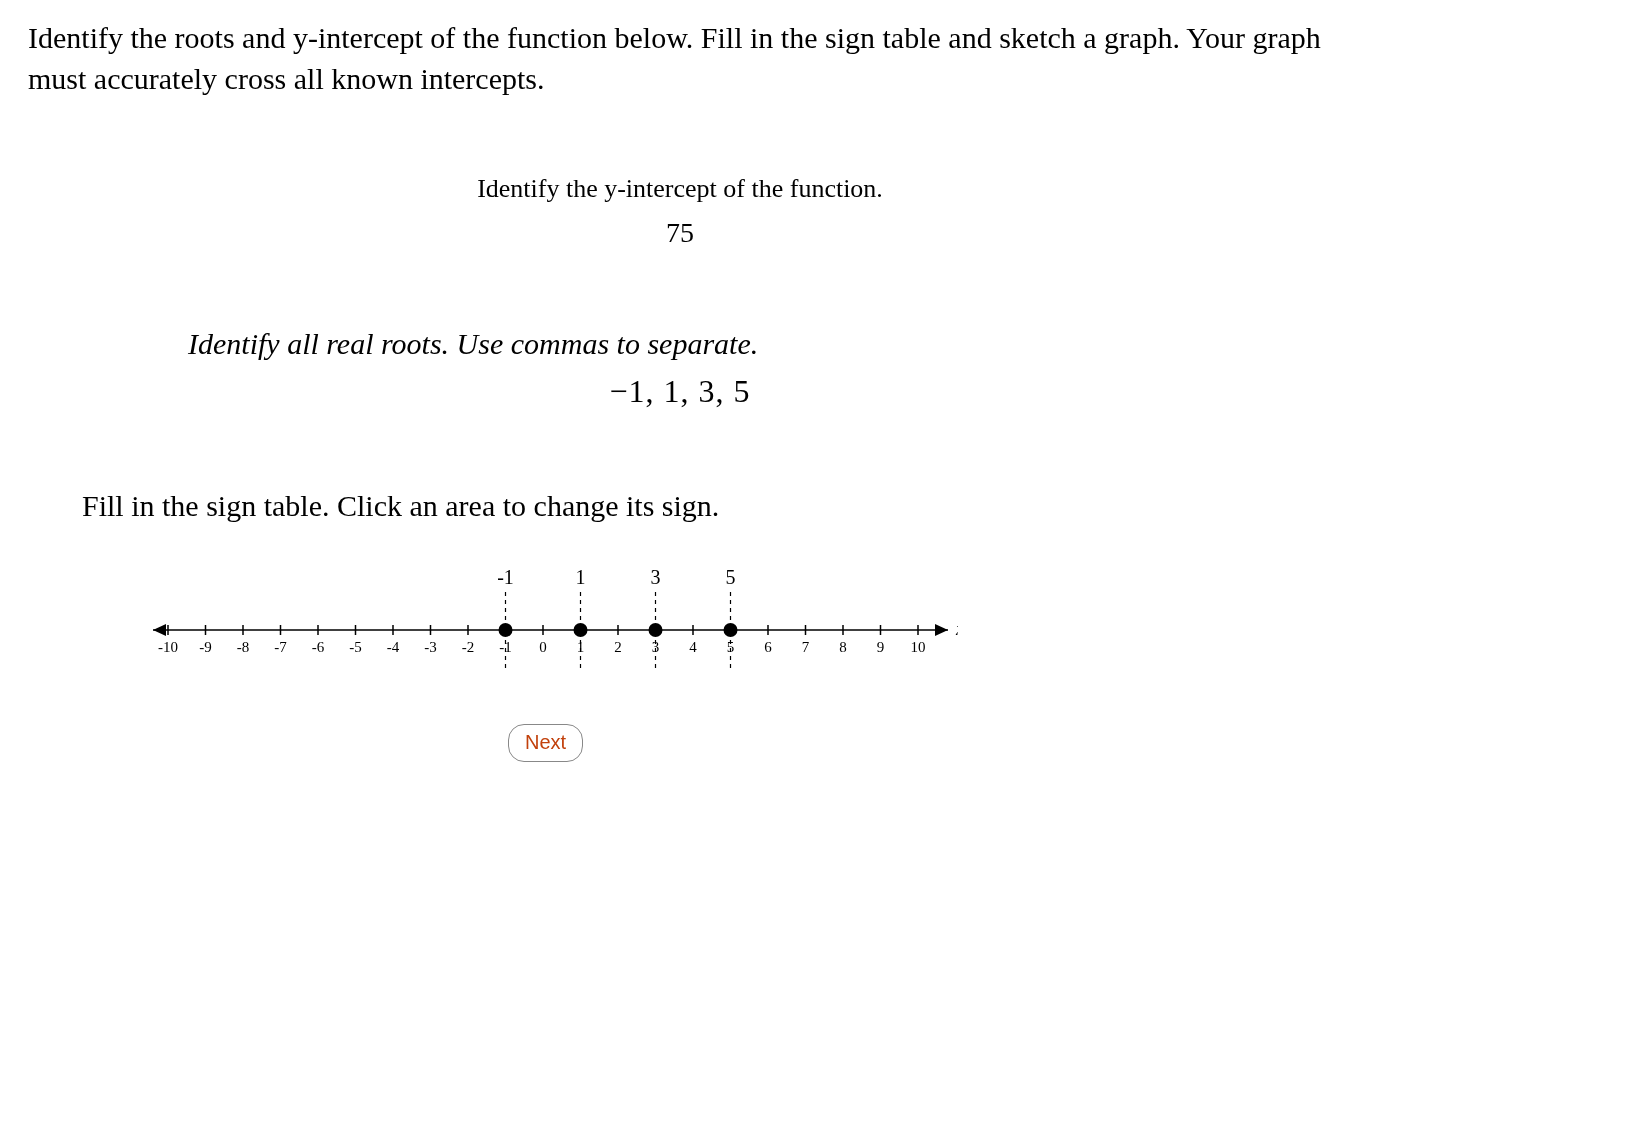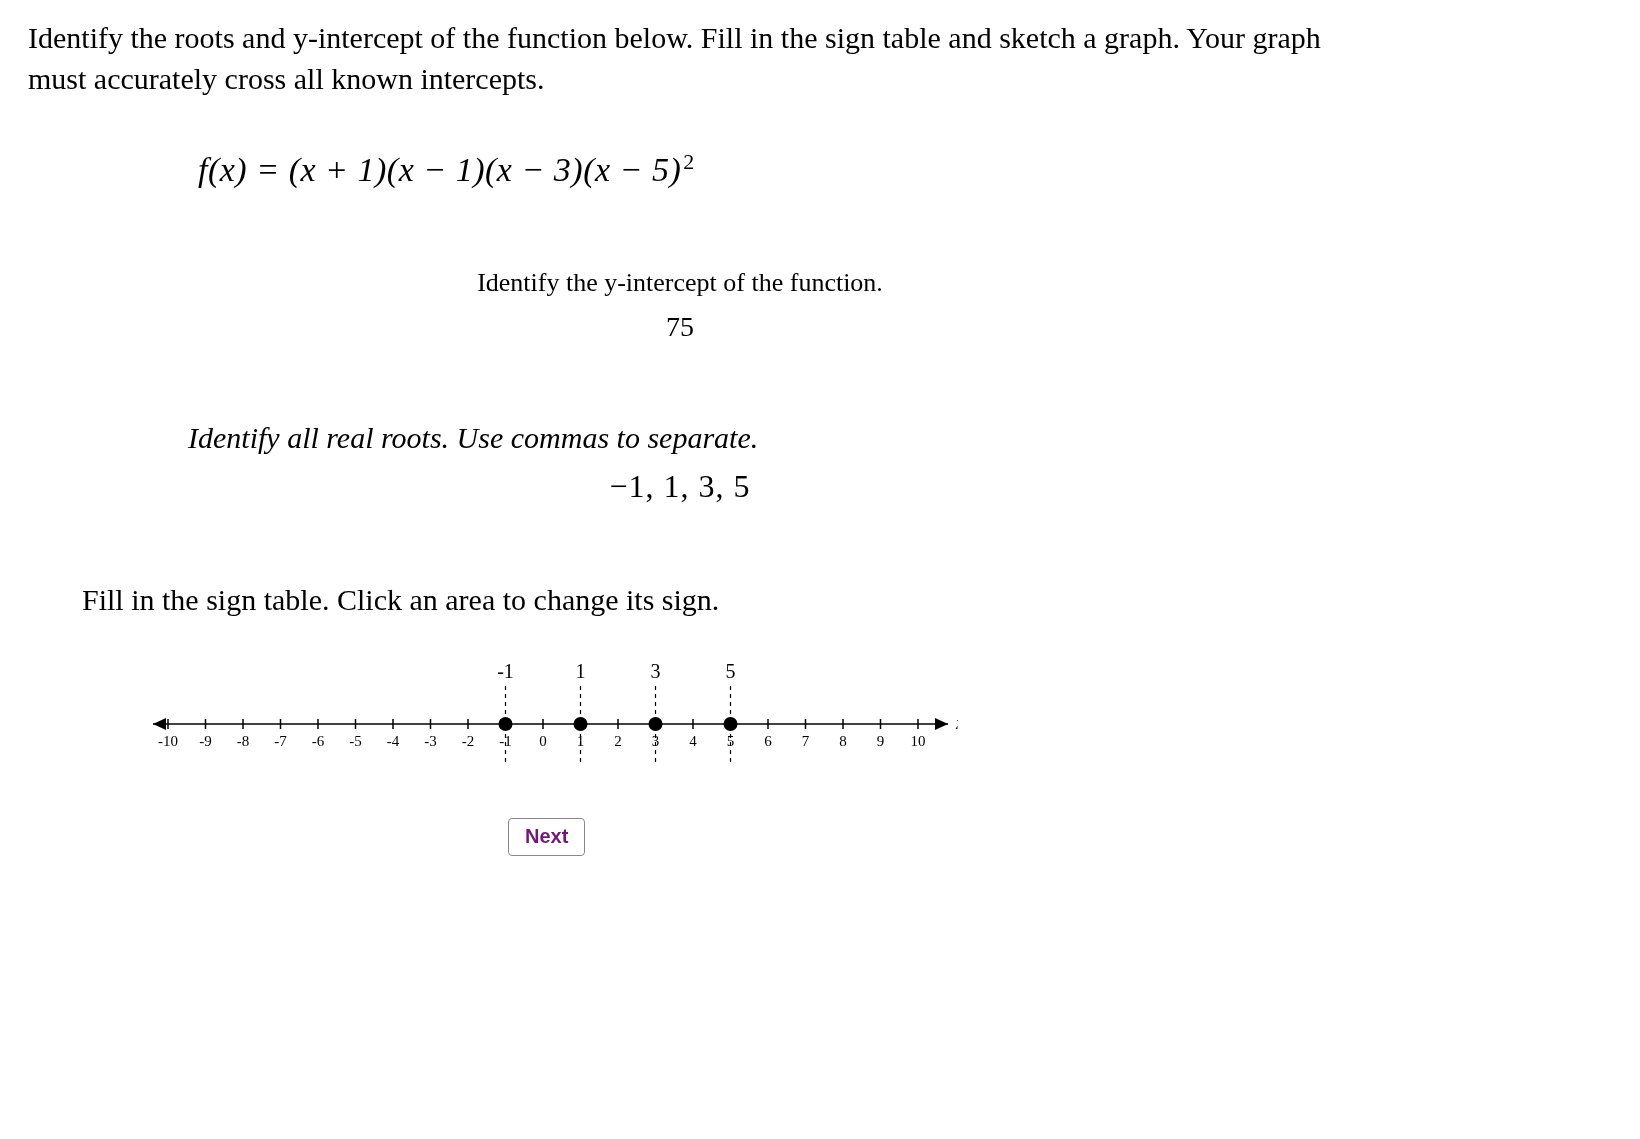--- a/index.html
+++ b/index.html
@@ -75,37 +75,33 @@
   .numberline-wrap svg {
     display: block;
   }
   .next-btn {
     display: inline-block;
     margin: 34px 0 0 480px;
     font-family: Arial, Helvetica, sans-serif;
     font-size: 20px;
     background: #fff;
     border: 1px solid #888;
-    border-radius: 4px;
+    border-radius: 16px;
     padding: 6px 16px 7px;
-    color: #701a75;
+    color: #c2410c;
     cursor: pointer;
-    font-weight: bold;
   }
 </style>
 </head>
 <body>
 
 <div class="page">
 
   <div class="instruction">Identify the roots and y-intercept of the function below. Fill in the sign table and sketch a graph. Your graph must accurately cross all known intercepts.</div>
 
-  <div class="function">
-    <span>f(x) = (x + 1)(x − 1)(x − 3)(x − 5)</span><span class="sup">2</span>
-  </div>
 
   <div class="yint-block">
     <div class="label">Identify the y-intercept of the function.</div>
     <div class="value">75</div>
   </div>
 
   <div class="roots-block">
     <div class="label">Identify all real roots. Use commas to separate.</div>
     <div class="value">−1, 1, 3, 5</div>
   </div>

